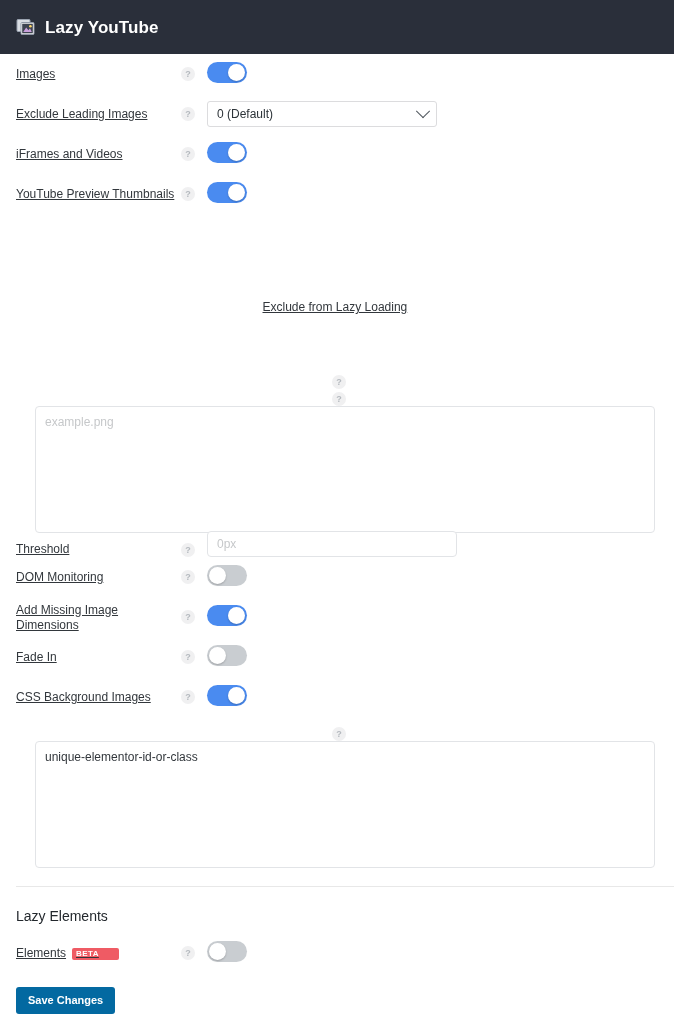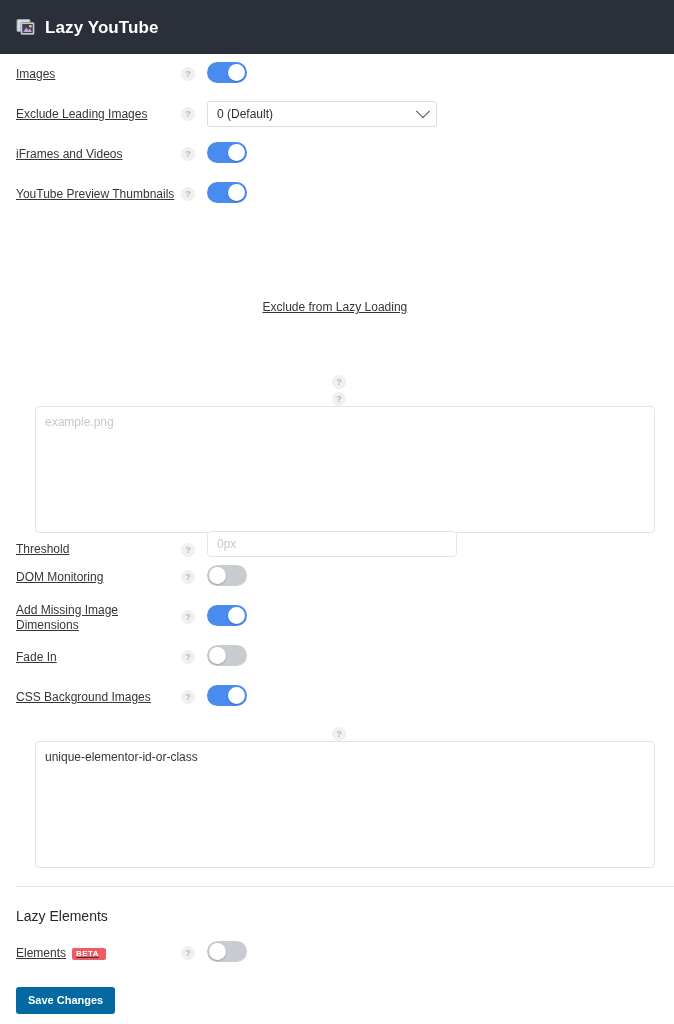--- a/index.html
+++ b/index.html
@@ -68,21 +68,21 @@
   }
   .row-textarea .label { padding-top: 3px; }
 
   .beta-badge {
     display: inline-block;
     background: #ef5b64;
     color: #ffffff;
     font-size: 8px;
     font-weight: bold;
     letter-spacing: 0.4px;
-    padding: 2px 7px 2px 4px;
+    padding: 2px 20px 2px 4px;
     border-radius: 2px;
     margin-left: 6px;
     line-height: 1;
     text-transform: uppercase;
   }
 
   .help {
     width: 14px;
     height: 14px;
     flex: 0 0 14px;

